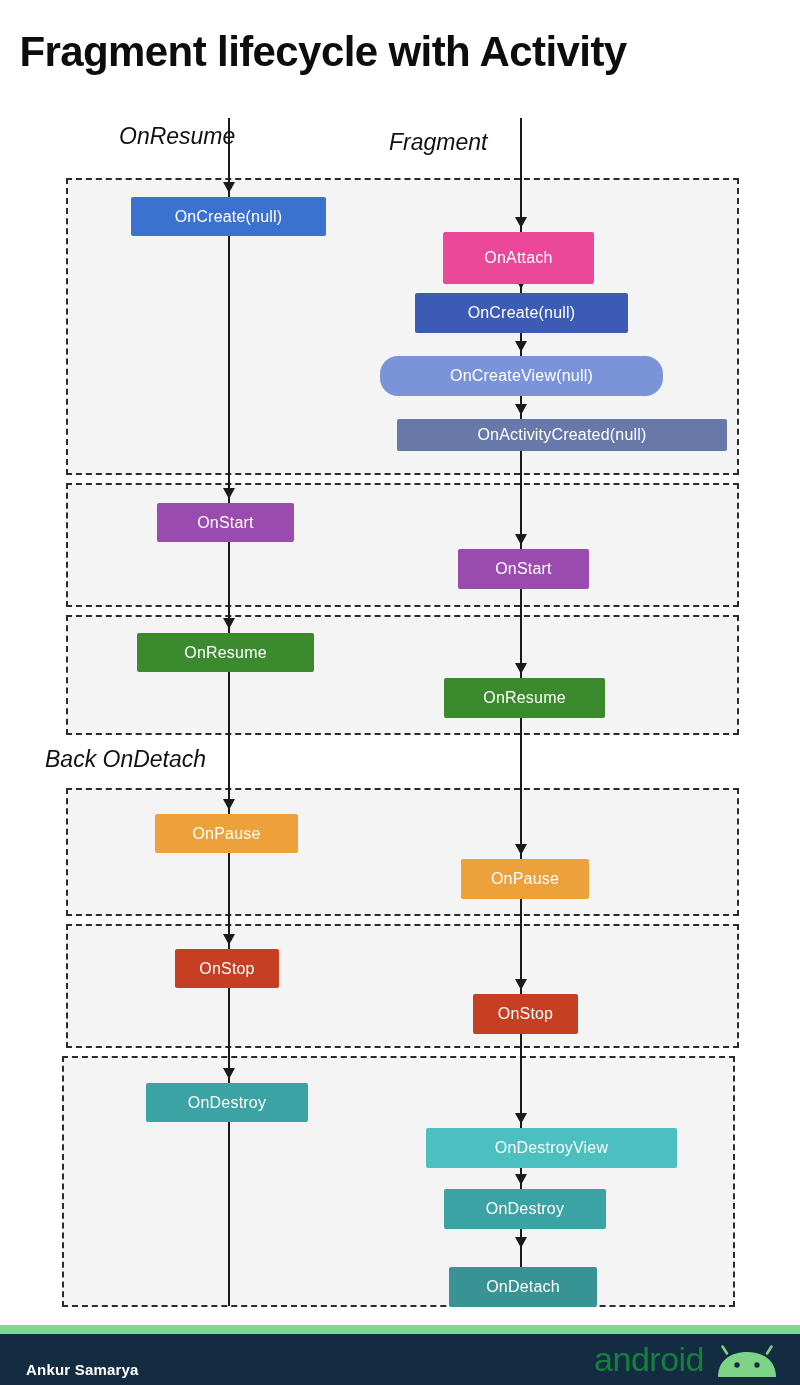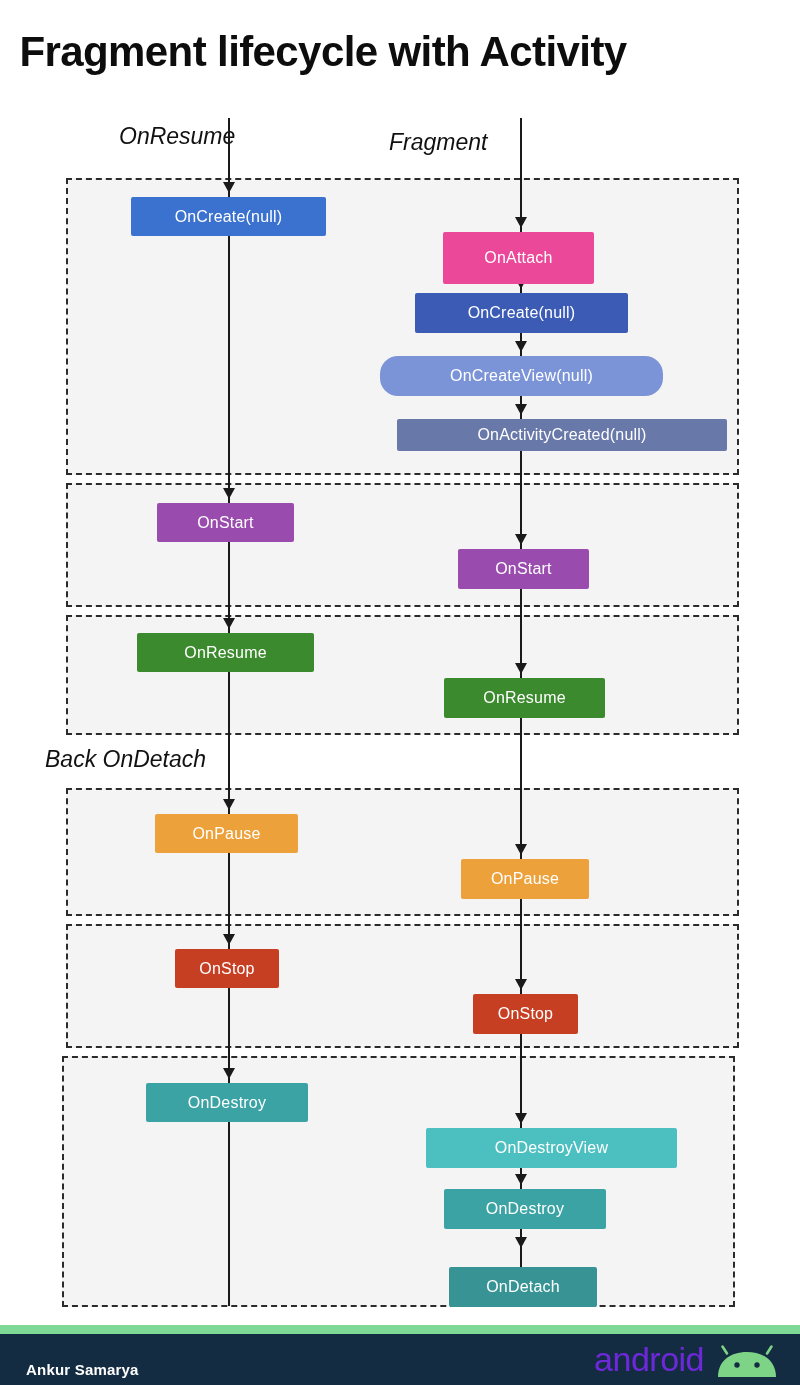--- a/index.html
+++ b/index.html
@@ -86,21 +86,21 @@
     background:#142c42;
   }
   #footer-author{
     position:absolute;left:26px;top:1350px;
     color:#ffffff;font-size:15px;font-weight:bold;
     letter-spacing:0.2px;
     margin-top:11px;
   }
   #android-wordmark{
     position:absolute;right:96px;top:1339px;
-    color:#6d28d9;font-size:34px;font-weight:normal;
+    color:#15803d;font-size:34px;font-weight:normal;
     letter-spacing:-0.5px;line-height:40px;
   }
   #android-robot{
     position:absolute;right:22px;top:1344px;width:62px;height:34px;
   }
 </style>
 </head>
 <body style="background: rgb(255, 255, 255);">
 
 <div id="page-title">Fragment lifecycle with Activity</div>

